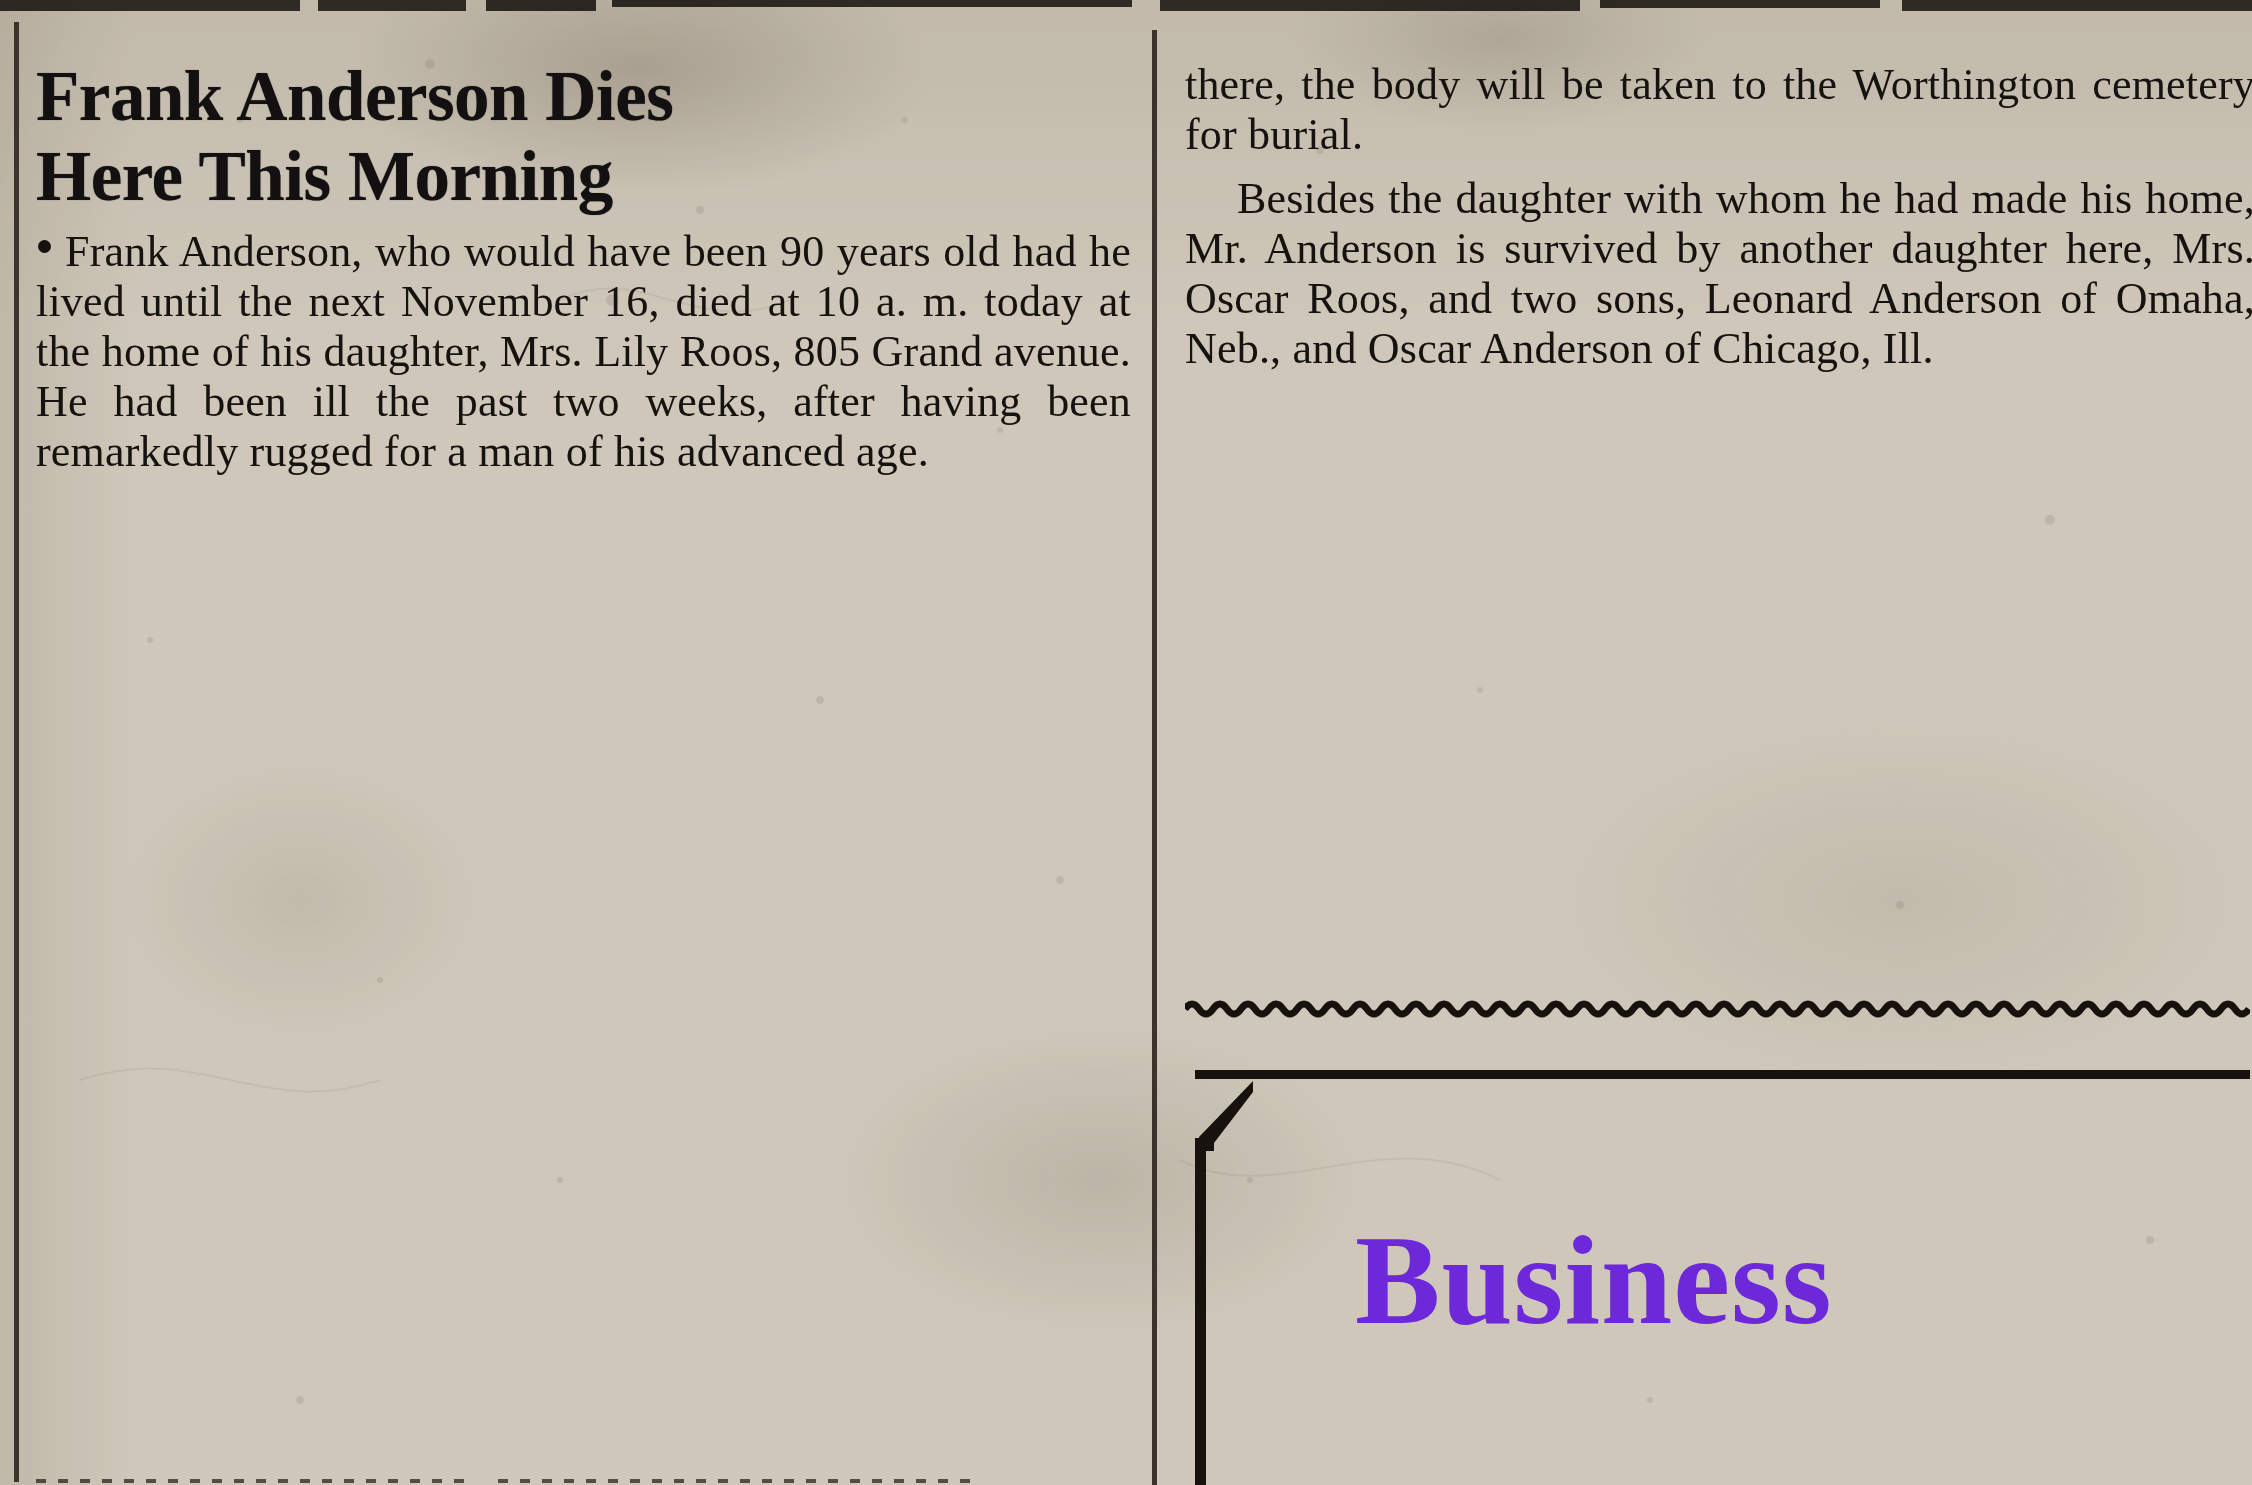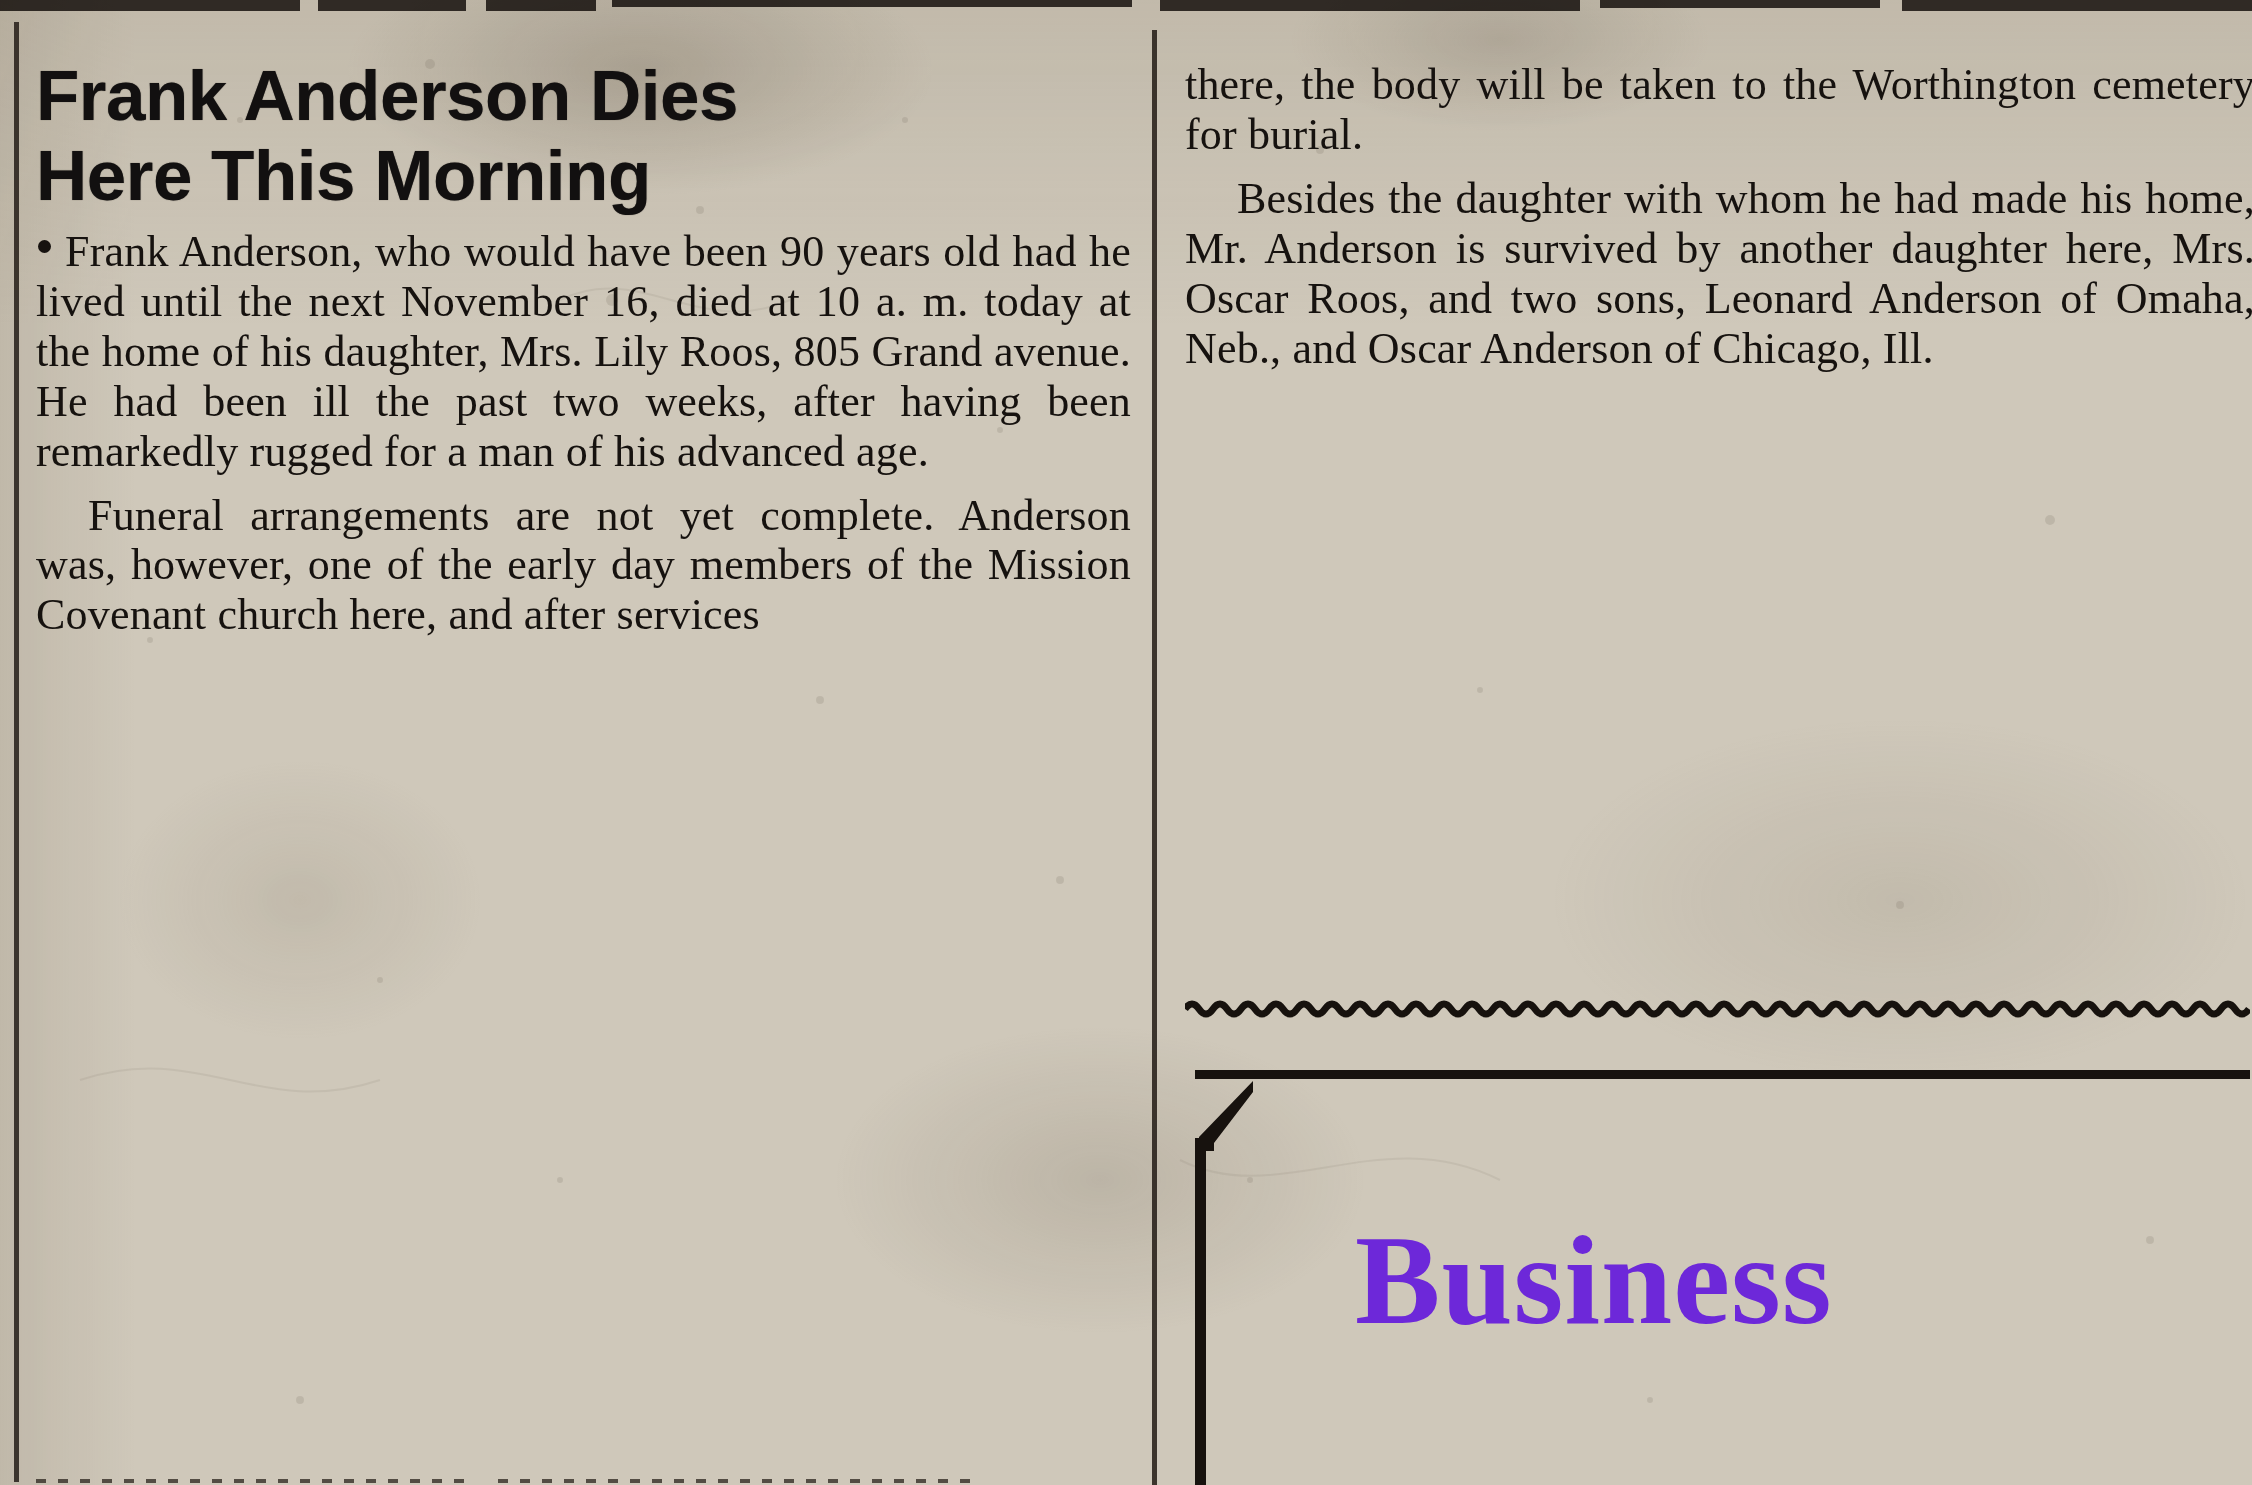--- a/index.html
+++ b/index.html
@@ -77,21 +77,21 @@
 
   
   .col {
     position: absolute;
     top: 60px;
   }
   .col-left { left: 36px; width: 1095px; }
   .col-right { left: 1185px; width: 1070px; }
 
   .headline {
-    font-family: Liberation Sans, sans-serif;
+    font-family: Liberation Serif, serif;
     font-weight: bold;
     font-size: 71px;
     line-height: 1.02;
     letter-spacing: -0.5px;
     color: #121010;
     margin: 0 0 14px 0;
     text-shadow: 0 0 1px rgba(20,16,12,0.6);
   }
   .headline .l2 { display: block; margin-top: 8px; }
 
@@ -239,23 +239,20 @@
   <div class="col col-left">
     <h1 class="headline">
       <span>Frank Anderson Dies</span>
       <span class="l2">Here This Morning</span>
     </h1>
 
     <p class="body">
       <span class="bullet"></span><span>Frank Anderson, who would have been 90 years old had he lived until the next November 16, died at 10 a. m. today at the home of his daughter, Mrs. Lily Roos, 805 Grand avenue. He had been ill the past two weeks, after having been remarkedly rugged for a man of his advanced age.</span>
     </p>
 
-    <p class="body indent">
-      <span>Funeral arrangements are not yet complete. Anderson was, however, one of the early day members of the Mission Covenant church here, and after services</span>
-    </p>
   </div>
 
   <div class="col col-right">
     <p class="body">
       <span>there, the body will be taken to the Worthington cemetery for burial.</span>
     </p>
     <p class="body indent">
       <span>Besides the daughter with whom he had made his home, Mr. Anderson is survived by another daughter here, Mrs. Oscar Roos, and two sons, Leonard Anderson of Omaha, Neb., and Oscar Anderson of Chicago, Ill.</span>
     </p>
   </div>

